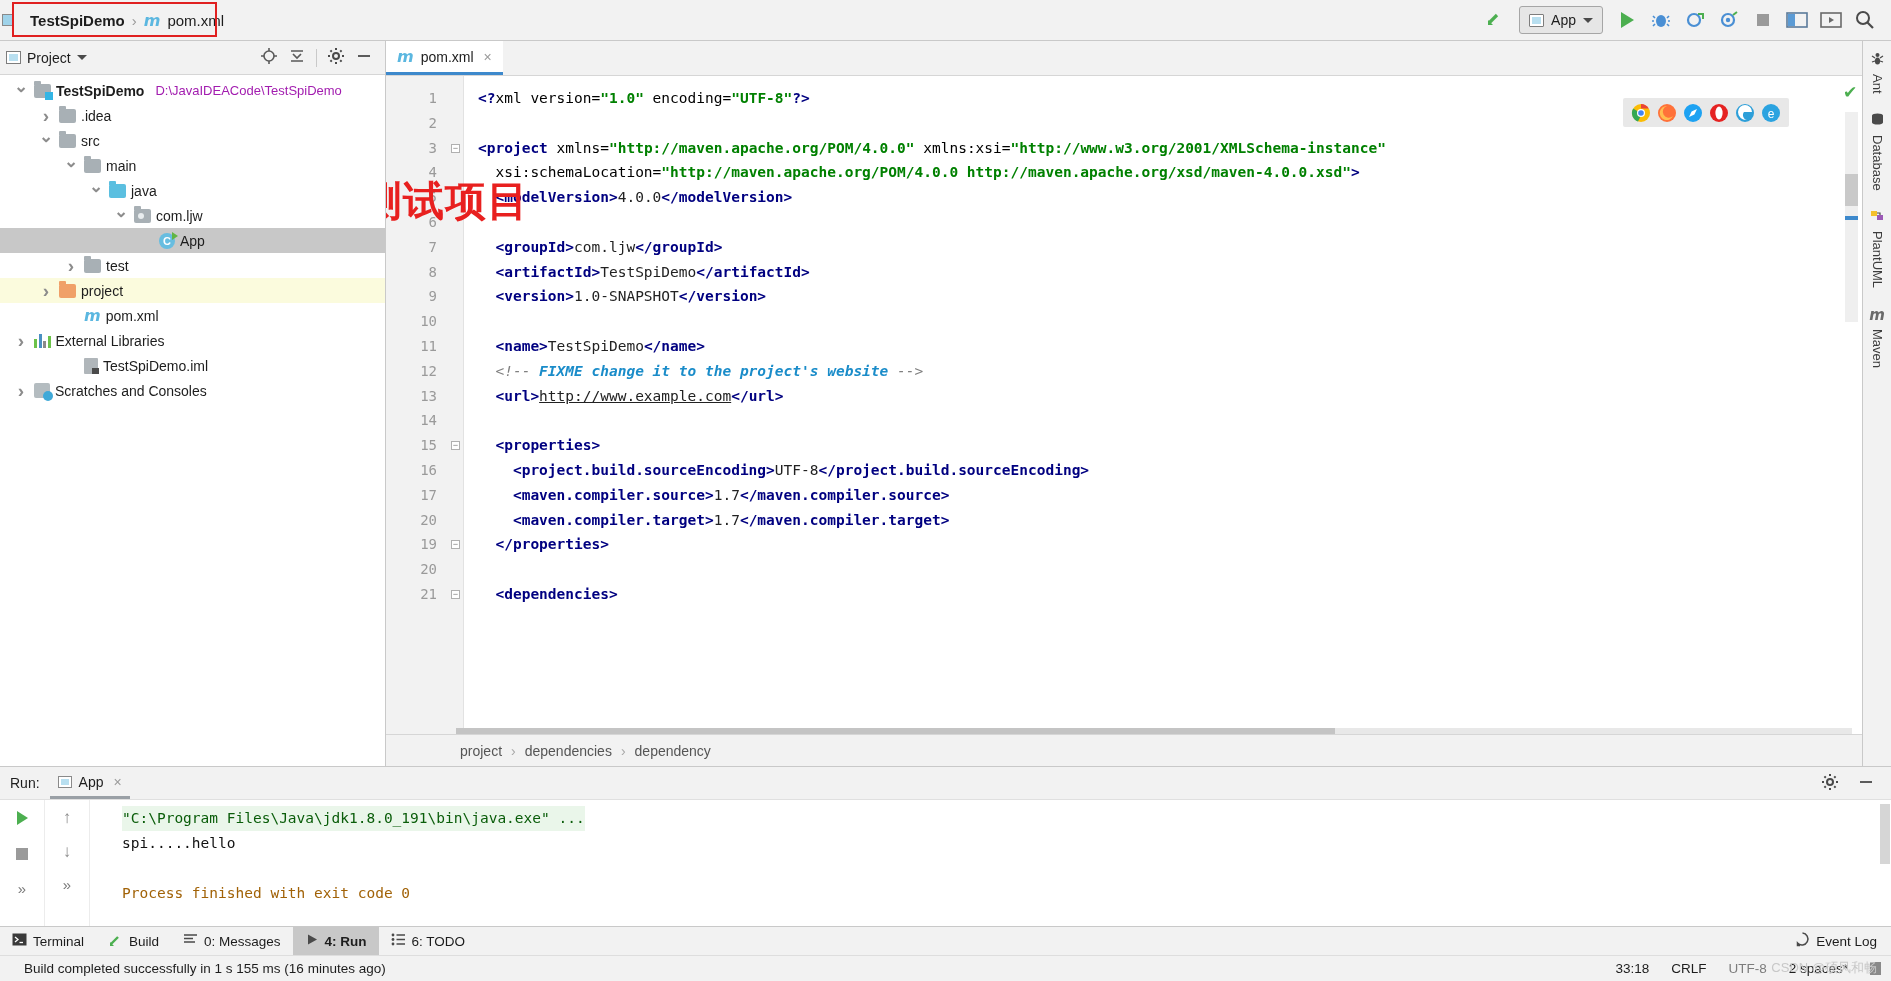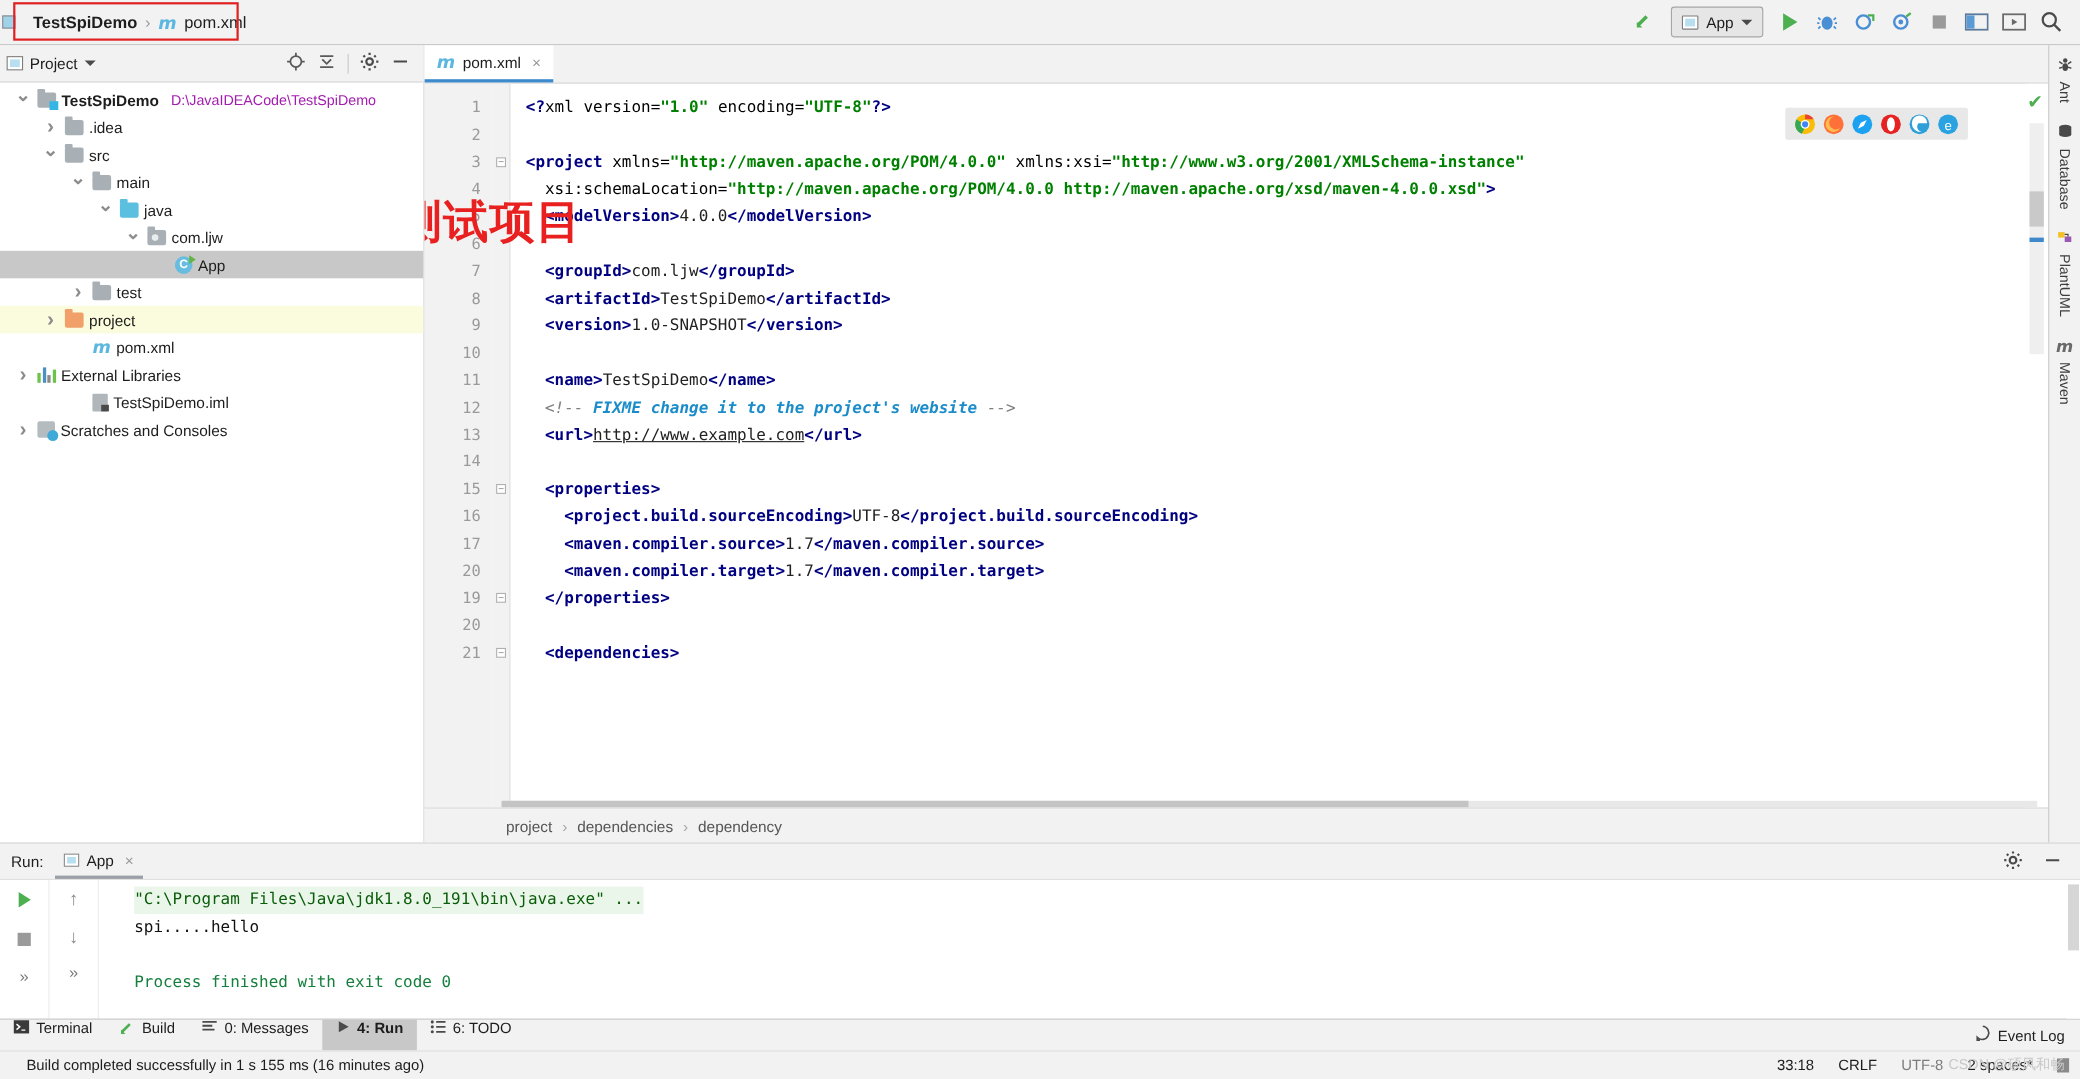--- a/index.html
+++ b/index.html
@@ -190,31 +190,31 @@
   .run-tab { display:flex;align-items:center;gap:7px;padding:0 8px;height:32px;border-bottom:3px solid #9aa0a6; font-size:14px;}
   .run-tab .sq{width:14px;height:12px;border:1.5px solid #8a8a8a;background:#fff;position:relative;}
   .run-tab .sq::after{content:'';position:absolute;left:2px;top:2px;width:8px;height:6px;background:#b8dff0;}
   .run-head-right{margin-left:auto;display:flex;gap:18px;padding-right:16px;color:#555;}
   .run-body{flex:1 1 auto;display:flex;min-height:0;}
   .run-side{width:45px;flex:none;display:flex;flex-direction:column;align-items:center;padding-top:8px;gap:14px;border-right:1px solid #ececec;}
   .run-side2{width:45px;flex:none;display:flex;flex-direction:column;align-items:center;padding-top:8px;gap:14px;border-right:1px solid #ececec;}
   .console{flex:1 1 auto;font-family:"DejaVu Sans Mono", monospace;font-size:14.5px;padding:6px 0 0 32px;white-space:pre;overflow:hidden;}
   .console .ln1{color:#0a5d0a;background:#eaf6ea;display:inline-block;}
   .console .ln2{color:#111;}
-  .console .ln3{color:#15803d;}
+  .console .ln3{color:#a16207;}
   .console-row{height:25px;line-height:25px;}
   .run-scroll{width:12px;background:#fff;flex:none;position:relative;}
   .run-scroll i{position:absolute;left:1px;top:4px;width:10px;height:60px;background:#d6d6d6;}
 
   
   .toolstrip {
     height:29px;background:#f2f2f2;border-top:1px solid #c9c9c9;display:flex;align-items:stretch;
     font-size:13.5px;flex:none;
   }
-  .ts-item{display:flex;gap:6px;padding:0 12px;}
+  .ts-item{display:flex;align-items:center;gap:6px;padding:0 12px;}
   .ts-item.active{background:#c8c8c8;font-weight:bold;}
   .ts-right{margin-left:auto;display:flex;align-items:center;padding-right:14px;gap:6px;}
   .statusbar{height:26px;background:#f2f2f2;display:flex;align-items:center;font-size:13.5px;padding-left:24px;flex:none;border-top:1px solid #dedede;}
   .sb-right{margin-left:auto;display:flex;align-items:center;gap:22px;padding-right:10px;}
   .sb-dim{color:#7d7d7d;}
   .watermark{position:absolute;right:14px;bottom:4px;color:#c8c8c8;font-size:13px;pointer-events:none;}
   .lock-icon{display:inline-block;width:11px;height:13px;background:#8a8a8a;}
 </style>
 </head>
 <body>

